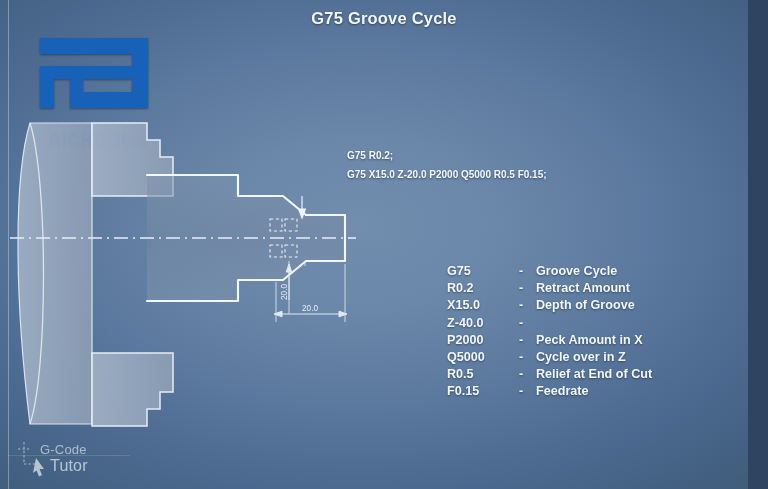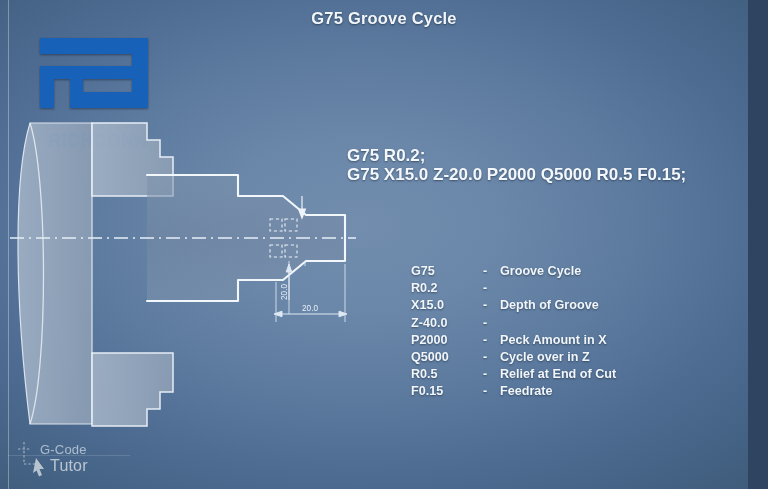--- a/index.html
+++ b/index.html
@@ -89,39 +89,39 @@
     width: 768px;
     height: 489px;
   }
 
   
   #gcode {
     position: absolute;
     left: 347px;
     top: 146px;
     color: #f4f8fc;
-    font-size: 17px;
+    font-size: 10px;
     font-weight: bold;
     line-height: 19px;
     white-space: nowrap;
     text-shadow: 0 1px 2px rgba(18,30,45,.5);
   }
 
   
   #legend {
     position: absolute;
     left: 411px;
     top: 263px;
     color: #f1f6fa;
     font-size: 12.6px;
     font-weight: bold;
     line-height: 17.2px;
     text-shadow: 0 1px 2px rgba(18,30,45,.5);
   }
-  #legend .row { display: flex; }
+  #legend .row { display: flex; margin-left: 36px; }
   #legend .k { width: 72px; flex: none; }
   #legend .d { width: 17px; flex: none; }
   #legend .v { white-space: nowrap; }
 
   
   #watermark {
     position: absolute;
     left: 14px;
     top: 440px;
     width: 116px;
@@ -279,20 +279,21 @@
 
   <div id="legend">
     <div class="row">
       <span class="k">G75</span>
       <span class="d">-</span>
       <span class="v">Groove Cycle</span>
     </div>
     <div class="row">
       <span class="k">R0.2</span>
       <span class="d">-</span>
+      <span class="v">Retract Amount</span>
     </div>
     <div class="row">
       <span class="k">X15.0</span>
       <span class="d">-</span>
       <span class="v">Depth of Groove</span>
     </div>
     <div class="row">
       <span class="k">Z-40.0</span>
       <span class="d">-</span>
     </div>

